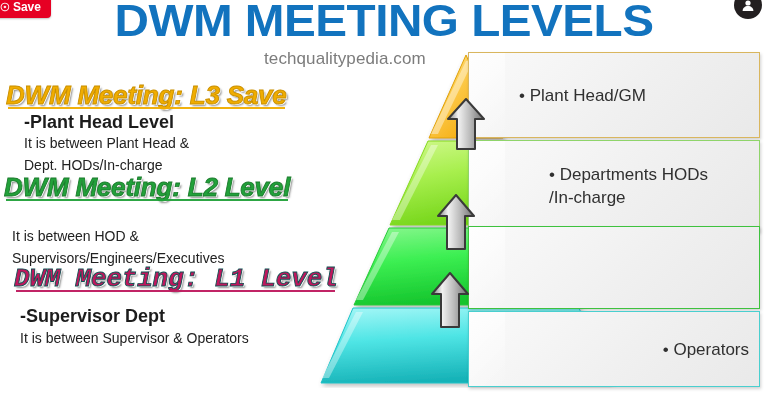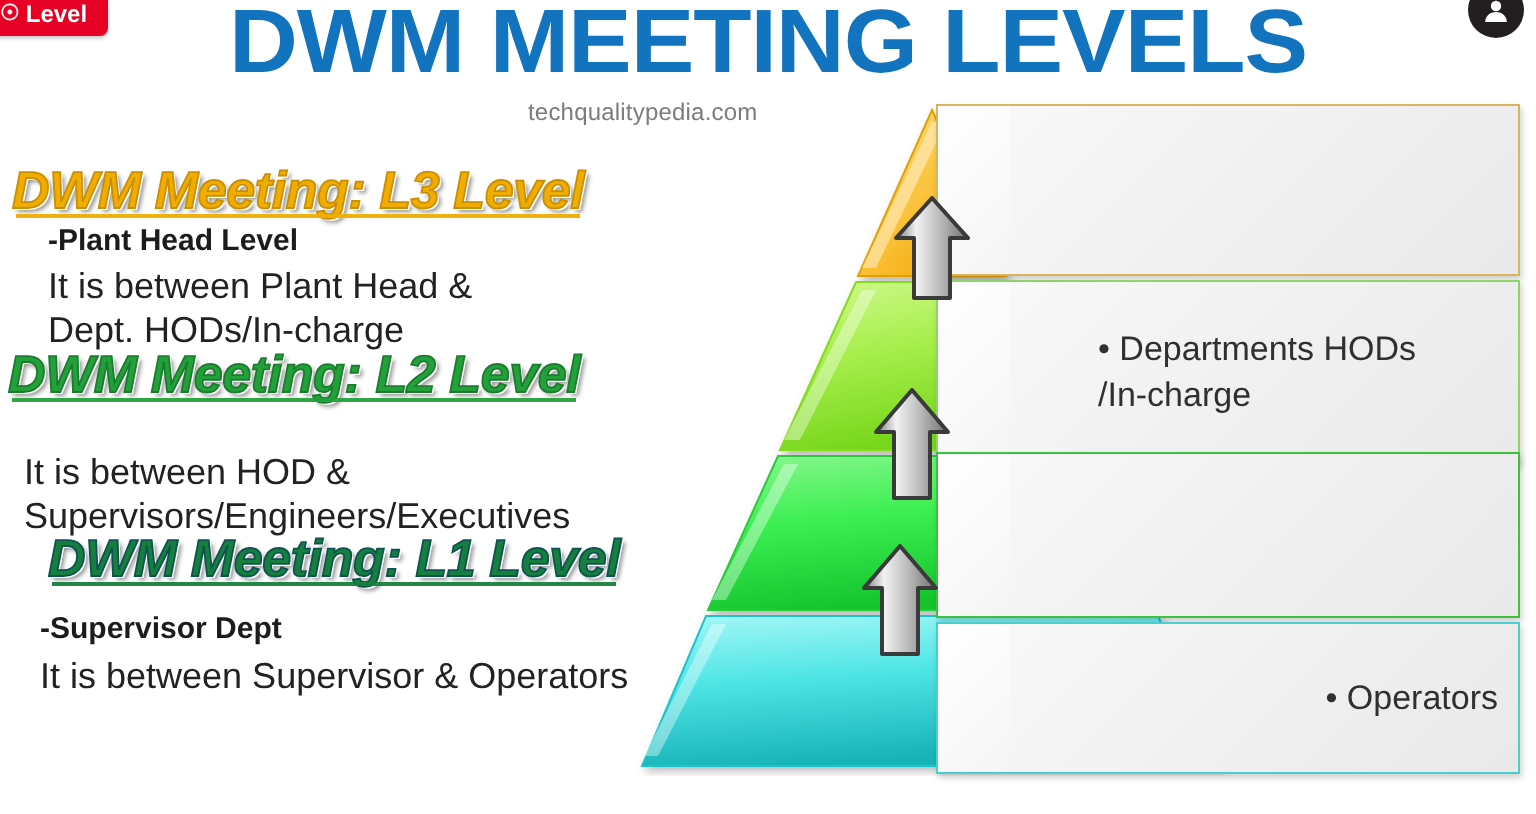--- a/index.html
+++ b/index.html
@@ -46,21 +46,21 @@
     transform:scaleX(1.06);
     transform-origin:center top;
     line-height:46px;
     white-space:nowrap;
   }
 
   
   .watermark{
     position:absolute;left:264px;top:49px;
     color:#7c7c7c;
-    font-size:12px;
+    font-size:17px;
     font-weight:normal;
     letter-spacing:.1px;
   }
 
   
   .left-col{position:absolute;left:0;top:0;width:340px;height:407px;}
 
   .lvl-head{
     position:absolute;
     font-style:italic;
@@ -68,36 +68,36 @@
     font-size:26px;
     white-space:nowrap;
     letter-spacing:-0.2px;
     text-shadow:
       1px 1px 0 #ffffff,
       2px 2px 2px rgba(90,90,90,.65),
       -1px -1px 0 rgba(255,255,255,.9);
   }
   .lvl-head.l3{ left:6px;  top:80px; color:#f0ad00; -webkit-text-stroke:.9px #c98f00; }
   .lvl-head.l2{ left:4px;  top:172px;color:#22a13a; -webkit-text-stroke:.9px #1c7c2d; }
-  .lvl-head.l1{ left:24px;  top:264px;color:#15803d; -webkit-text-stroke:.9px #0e5252; }
+  .lvl-head.l1{ left:14px;  top:264px;color:#be185d;font-family:Liberation Mono, monospace; -webkit-text-stroke:.9px #0e5252; }
   .lvl-head::after{
     content:"";position:absolute;left:2px;right:2px;bottom:2px;height:2px;
     background:currentColor;opacity:.95;
   }
 
   .lvl-sub{
     position:absolute;
     font-weight:bold;
-    font-size:15px;
+    font-size:18px;
     color:#1c1c1c;
     white-space:nowrap;
   }
   .lvl-body{
     position:absolute;
-    font-size:18px;
+    font-size:14px;
     color:#222;
     line-height:22px;
     white-space:pre-line;
   }
   .sub-l3{left:24px;top:112px;}
   .body-l3{left:24px;top:132px;}
   .sub-l2{left:24px;top:205px;}
   .body-l2{left:12px;top:225px;}
   .sub-l1{left:20px;top:306px;}
   .body-l1{left:20px;top:327px;}
@@ -148,37 +148,37 @@
   .a2{left:436px;top:194px;height:56px;}
   .a3{left:430px;top:272px;height:56px;}
 </style>
 </head>
 <body>
 
 <div id="stage">
 
   <div class="pin-save">
     <span class="pglyph">☉</span>
-    <span>Level</span>
+    <span>Save</span>
   </div>
 
   <div class="corner-badge">
     <svg width="14" height="14" viewBox="0 0 14 14" aria-hidden="true">
       <circle cx="7" cy="5" r="2.6" fill="#fff"></circle>
       <path d="M1.6 13c0-3 2.4-5 5.4-5s5.4 2 5.4 5z" fill="#fff"></path>
     </svg>
   </div>
 
   <div class="title">DWM MEETING LEVELS</div>
 
   <div class="watermark">techqualitypedia.com</div>
 
   <div class="left-col">
 
-    <div class="lvl-head l3">DWM Meeting: L3 Level</div>
+    <div class="lvl-head l3">DWM Meeting: L3 Save</div>
     <div class="lvl-sub sub-l3">-Plant Head Level</div>
     <div class="lvl-body body-l3">It is between Plant Head &amp;
 Dept. HODs/In-charge</div>
 
     <div class="lvl-head l2">DWM Meeting: L2 Level</div>
     <div class="lvl-body body-l2">It is between HOD &amp;
 Supervisors/Engineers/Executives</div>
 
     <div class="lvl-head l1">DWM Meeting: L1 Level</div>
     <div class="lvl-sub sub-l1">-Supervisor Dept</div>
@@ -235,20 +235,21 @@
         <polygon points="148,9 155,9 120,82 113,82" fill="#ffffff" opacity="0.55"></polygon>
         <polygon points="113,93 120,93 82,168 74,168" fill="#ffffff" opacity="0.5"></polygon>
         <polygon points="74,180 81,180 45,248 38,248" fill="#ffffff" opacity="0.5"></polygon>
         <polygon points="38,260 45,260 11,326 4,326" fill="#ffffff" opacity="0.5"></polygon>
       </g>
     </svg>
   </div>
 
   <div class="panel p1">
     <div class="notch"></div>
+    <div class="ptxt">• Plant Head/GM</div>
   </div>
 
   <div class="panel p2">
     <div class="notch"></div>
     <div class="ptxt">• Departments HODs
 /In-charge</div>
   </div>
 
   <div class="panel p3">
     <div class="notch"></div>

